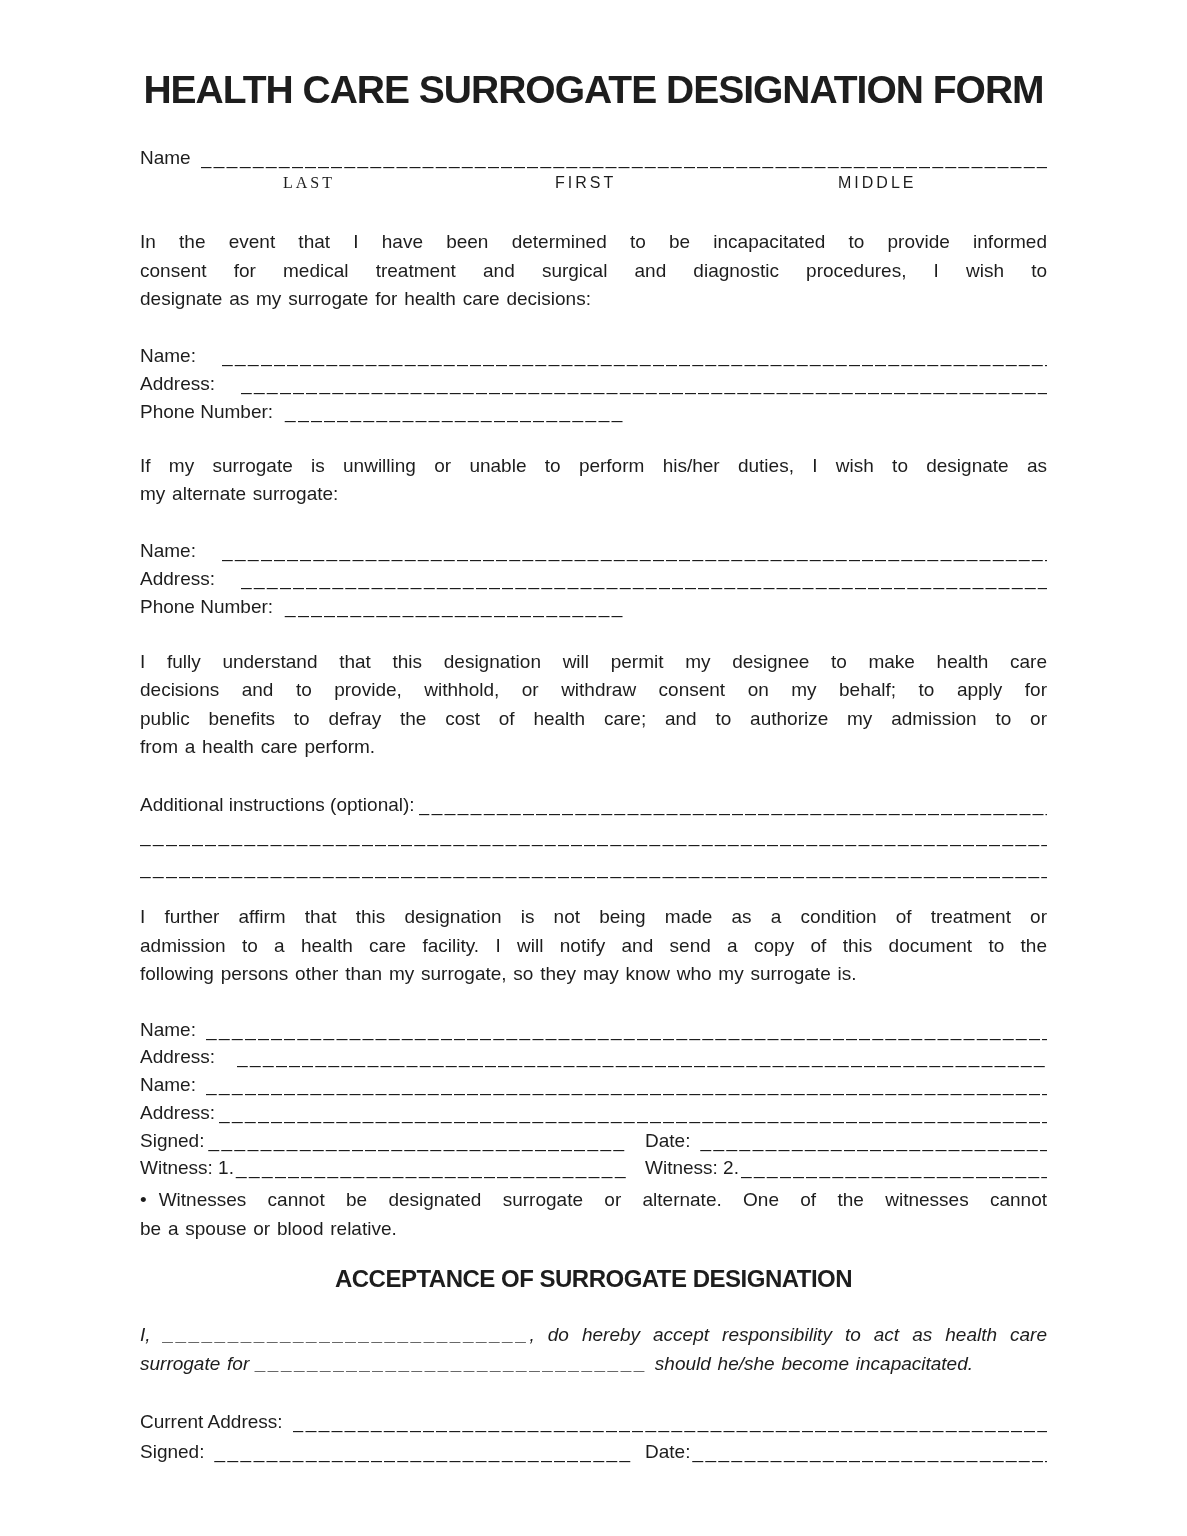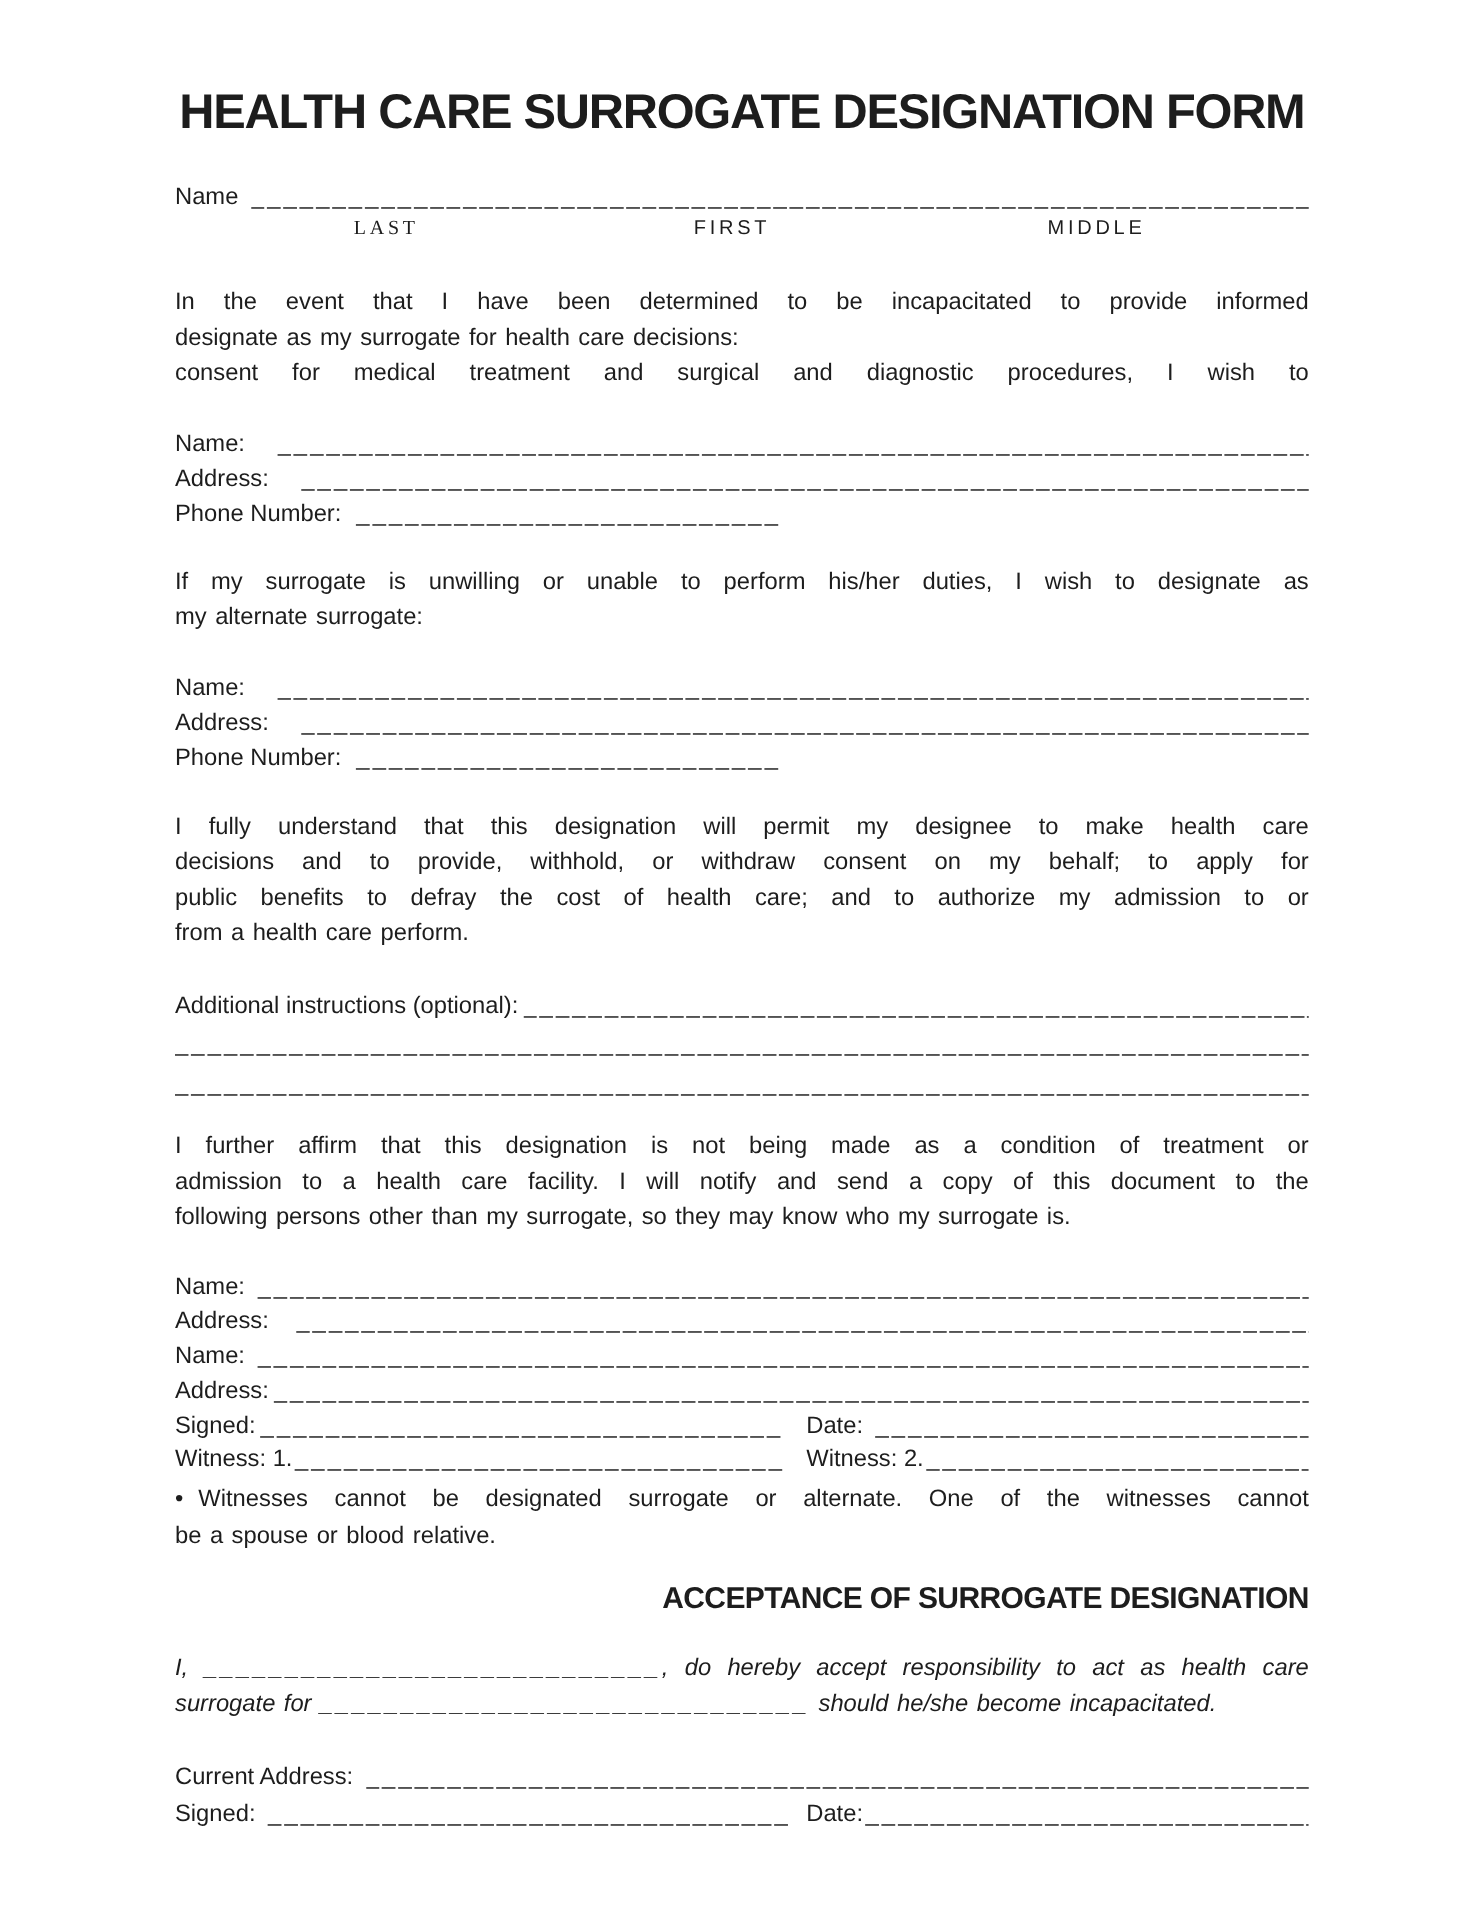--- a/index.html
+++ b/index.html
@@ -56,21 +56,21 @@
   .fieldset { margin-top:28px; }
   .fieldset .row { line-height:28px; }
   .notify-rows { margin-top:27px; }
   .notify-rows .row, .notify-rows .two-col { line-height:27.8px; }
 
   .bullet-note { margin-top:4px; }
   .bullet-glyph { margin-right:12px; font-size:19px; }
 
   .section-title {
     margin-top:21px;
-    text-align:right;
+    text-align:center;
     font-size:24px;
     line-height:30px;
     font-weight:bold;
     letter-spacing:-0.5px;
     white-space:nowrap;
   }
 </style>
 </head>
 <body>
 
@@ -84,22 +84,22 @@
       <span class="lead">________________________________________________________________________________</span>
     </div>
     <div class="subname-row">
       <span class="sub-last">LAST</span>
       <span class="sub-first">FIRST</span>
       <span class="sub-middle">MIDDLE</span>
     </div>
 
     <div style="margin-top:28px;">
       <div class="pline j">In the event that I have been determined to be incapacitated to provide informed</div>
+      <div class="pline j">consent for medical treatment and surgical and diagnostic procedures, I wish to</div>
       <div class="pline">designate as my surrogate for health care decisions:</div>
-      <div class="pline j">consent for medical treatment and surgical and diagnostic procedures, I wish to</div>
     </div>
 
     <div class="fieldset">
       <div class="row">
         <span class="label">Name:</span>
         <span class="lead gap-lg">________________________________________________________________________________</span>
       </div>
       <div class="row">
         <span class="label">Address:</span>
         <span class="lead gap-lg">________________________________________________________________________________</span>

